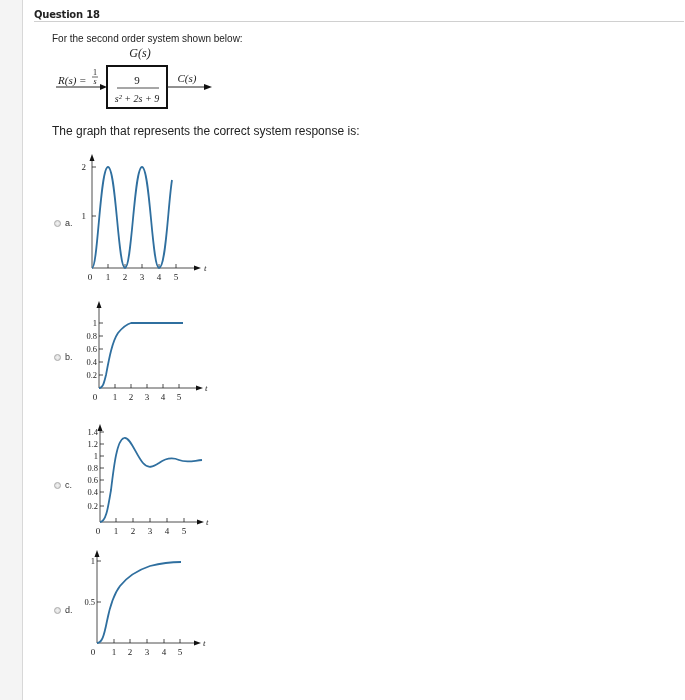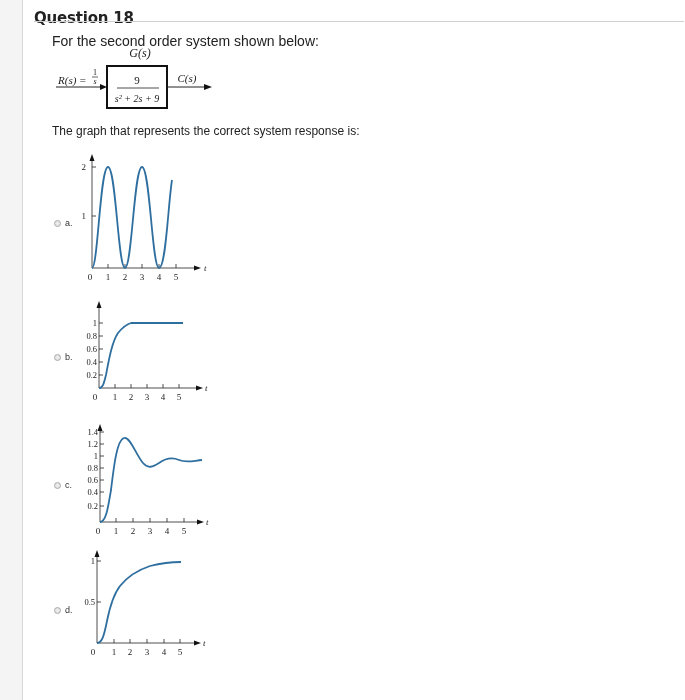--- a/index.html
+++ b/index.html
@@ -1,20 +1,20 @@
 <!DOCTYPE html>
 <html><head>
 <meta charset="utf-8">
 <style>
   html, body { margin:0; padding:0; }
   body { width:685px; height:700px; background:#ffffff; position:relative; overflow:hidden; font-family:"Liberation Sans", sans-serif; }
   .left-gutter { position:absolute; left:0; top:0; width:22px; height:700px; background:#f4f4f4; border-right:1px solid #d8d8d8; }
-  .q-title { position:absolute; left:34px; top:9px; font-size:15px; font-weight:bold; color:#222; font-family:"DejaVu Sans", sans-serif; letter-spacing:-0.2px; }
+  .q-title { position:absolute; left:34px; top:9px; font-size:10px; font-weight:bold; color:#222; font-family:"DejaVu Sans", sans-serif; letter-spacing:-0.2px; }
   .q-rule { position:absolute; left:34px; top:21px; width:650px; height:1px; background:#d0d0d0; }
-  .prompt { position:absolute; left:52px; top:33px; font-size:14px; color:#222; font-family:"Liberation Sans", sans-serif; }
+  .prompt { position:absolute; left:52px; top:33px; font-size:10px; color:#222; font-family:"Liberation Sans", sans-serif; }
   .prompt2 { position:absolute; left:52px; top:124px; font-size:12px; color:#222; font-family:"Liberation Sans", sans-serif; }
   .option { position:absolute; display:flex; align-items:center; gap:4px; font-size:9px; color:#333; font-family:"Liberation Sans", sans-serif; cursor:pointer; }
   .radio { width:7px; height:7px; border-radius:50%; border:1px solid #aaa; background:radial-gradient(circle,#f2f2f2 0%,#d8d8d8 100%); box-sizing:border-box; }
   svg text { font-family:"Liberation Serif", serif; }
 </style>
 </head>
 <body>
 
 <div class="left-gutter"></div>
 

